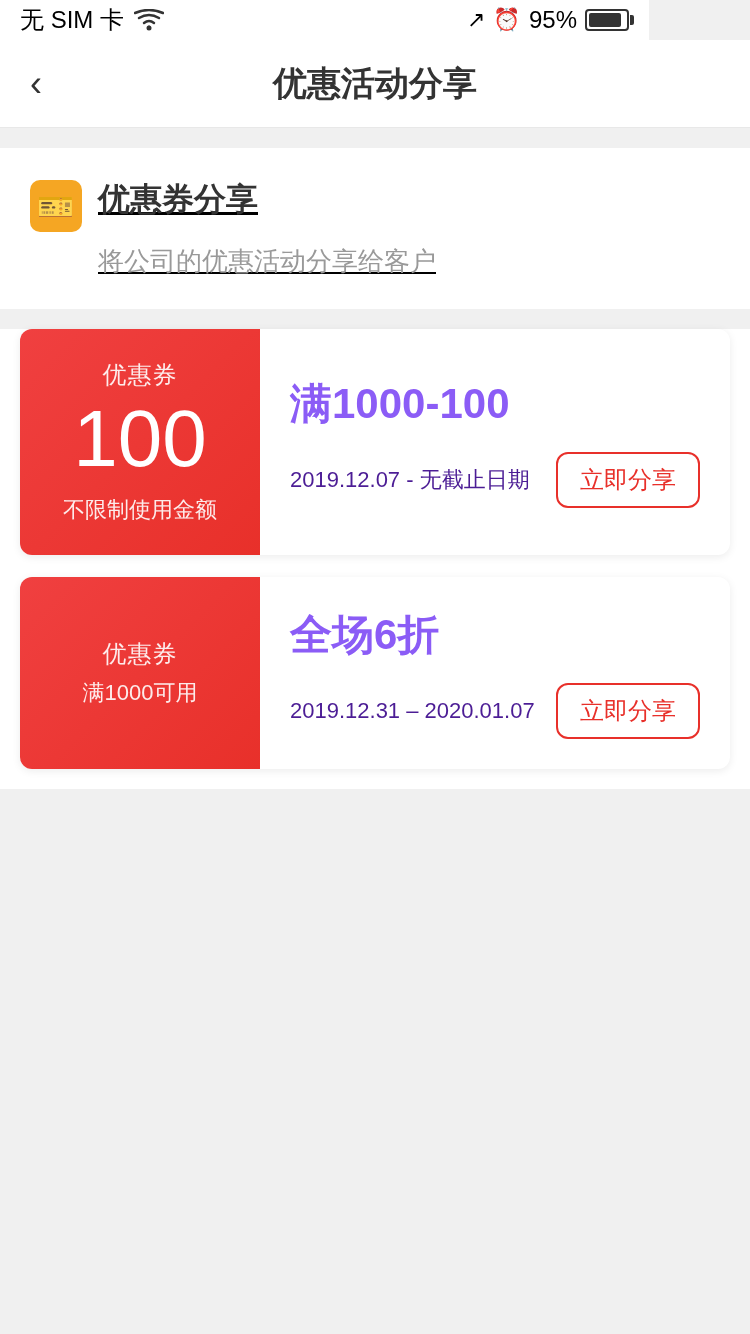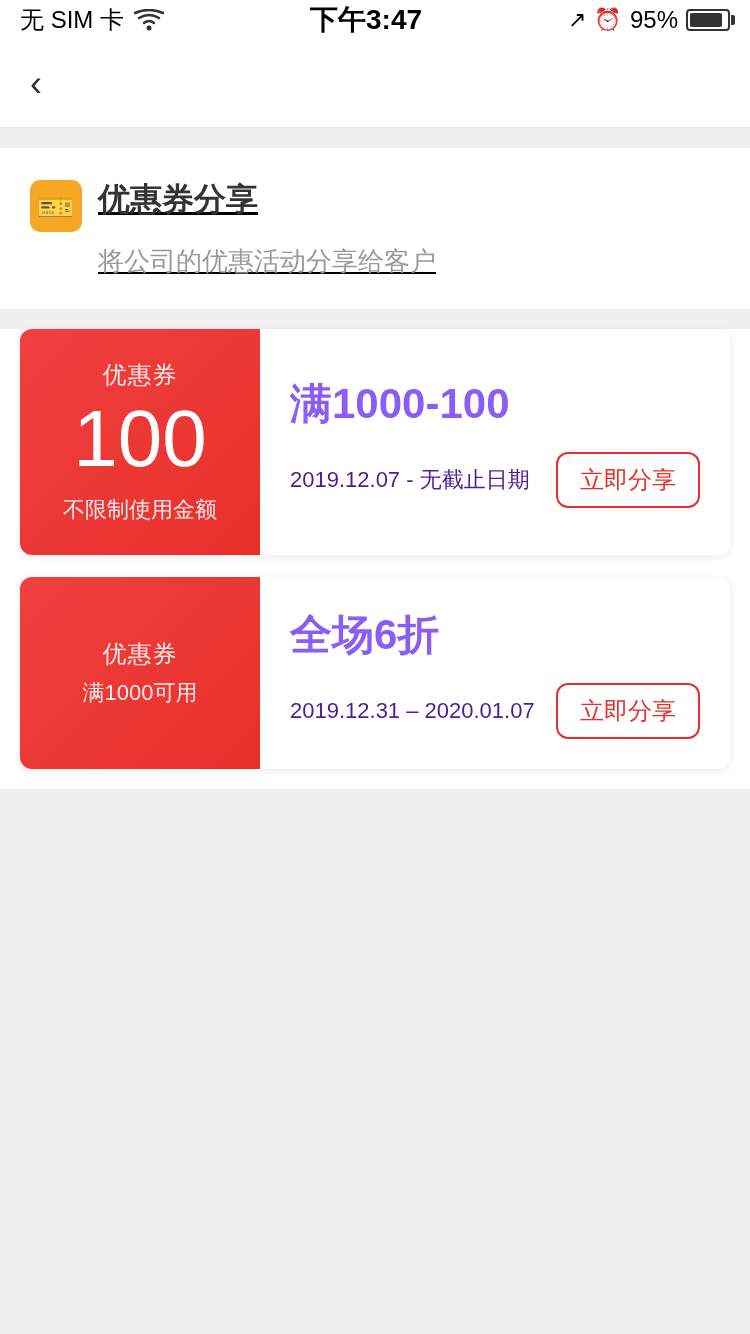--- a/index.html
+++ b/index.html
@@ -7,21 +7,21 @@
     body {
       width: 750px;
       min-height: 1334px;
       background: #f0f0f0;
       font-family: -apple-system, 'PingFang SC', 'Helvetica Neue', sans-serif;
       font-size: 28px;
     }
 
     
     .status-bar {
-      width: 750px;
+      width: 649px;
       height: 40px;
       background: #fff;
       display: flex;
       align-items: center;
       justify-content: space-between;
       padding: 0 20px;
       font-size: 24px;
       font-weight: 500;
     }
     .status-left {
@@ -248,33 +248,33 @@
   <div class="status-left">
     <span>无 SIM 卡</span>
     <svg width="30" height="22" viewBox="0 0 30 22">
       <path d="M15 18 L15 18" stroke="#333" stroke-width="3" stroke-linecap="round"></path>
       <path d="M10 14 Q15 10 20 14" stroke="#333" stroke-width="2.5" fill="none" stroke-linecap="round"></path>
       <path d="M5 9 Q15 3 25 9" stroke="#333" stroke-width="2.5" fill="none" stroke-linecap="round"></path>
       <path d="M1 4 Q15 -2 29 4" stroke="#333" stroke-width="2.5" fill="none" stroke-linecap="round"></path>
       <circle cx="15" cy="19" r="2.5" fill="#333"></circle>
     </svg>
   </div>
-  <div class="status-center">下午3:47</div>
   <div class="status-right">
     <span style="font-size:22px;">↗</span>
     <span style="font-size:22px;">⏰</span>
     <span>95%</span>
     <div class="battery-icon">
       <div class="battery-fill"></div>
     </div>
   </div>
 </div>
 
 <div class="nav-bar">
   <span class="nav-back">‹</span>
+  <span class="nav-title">优惠活动分享</span>
 </div>
 
 <div class="content">
 
   <div class="section-header">
     <div class="section-icon">
       <span>🎫</span>
     </div>
     <div class="section-text">
       <span class="section-title">优惠券分享</span>

